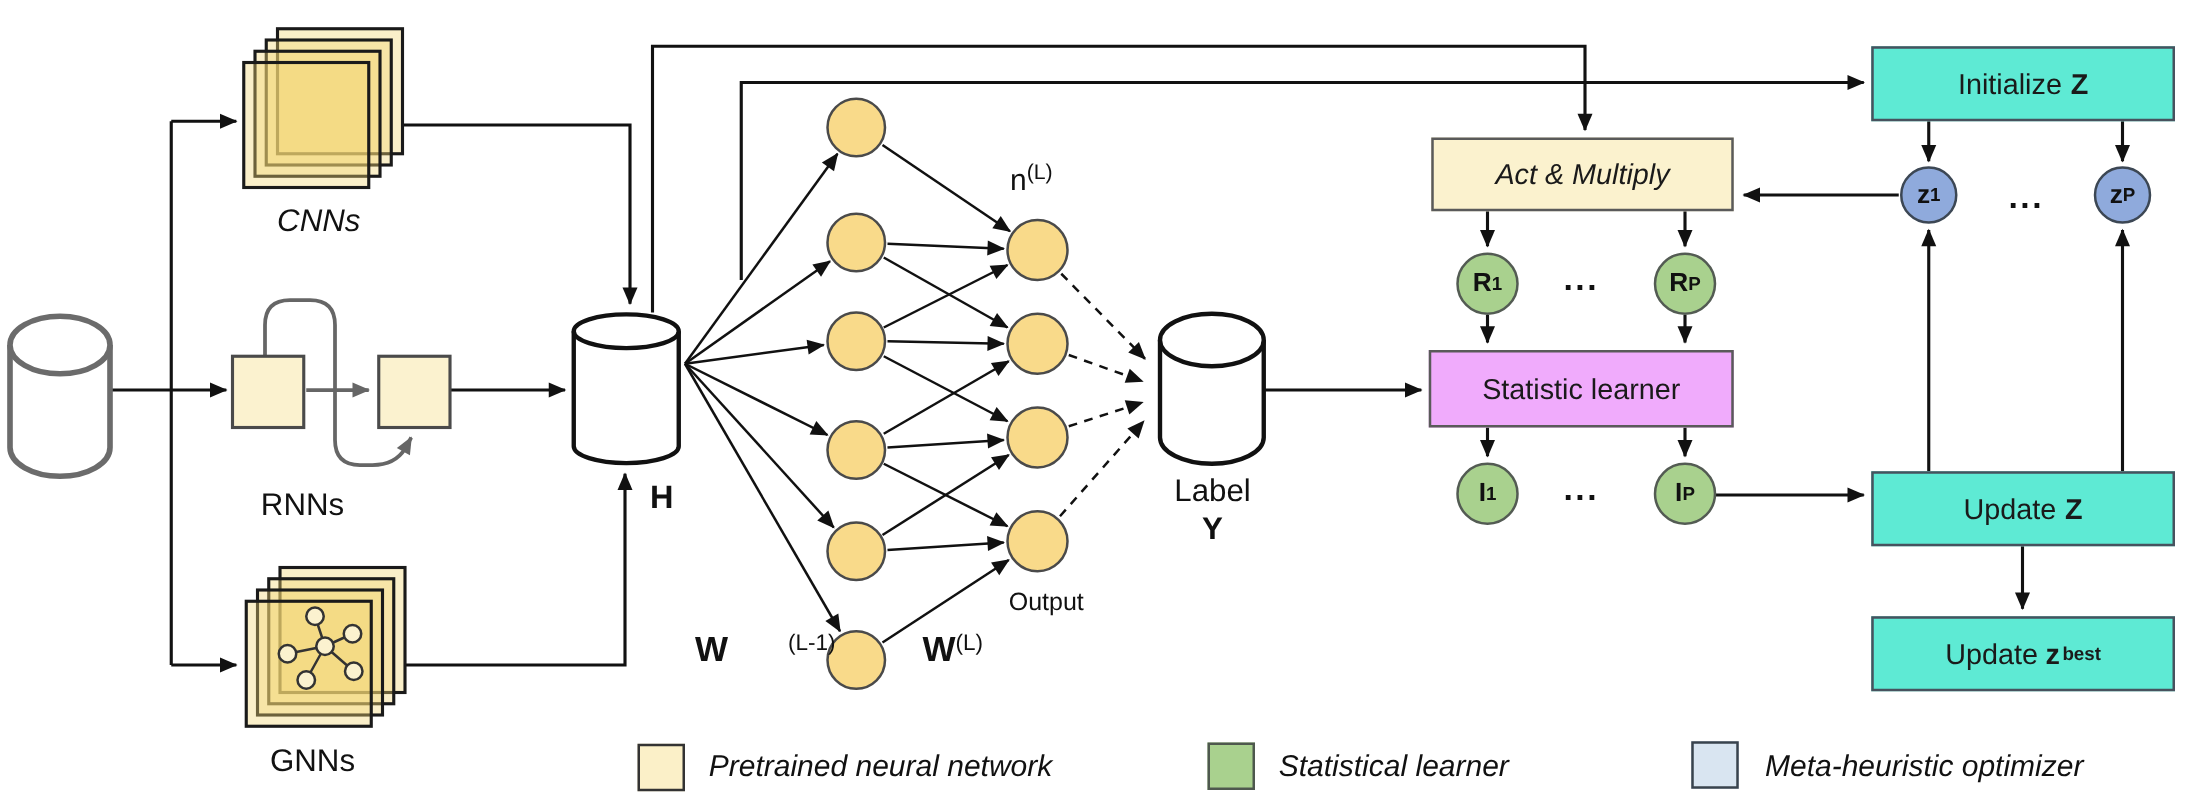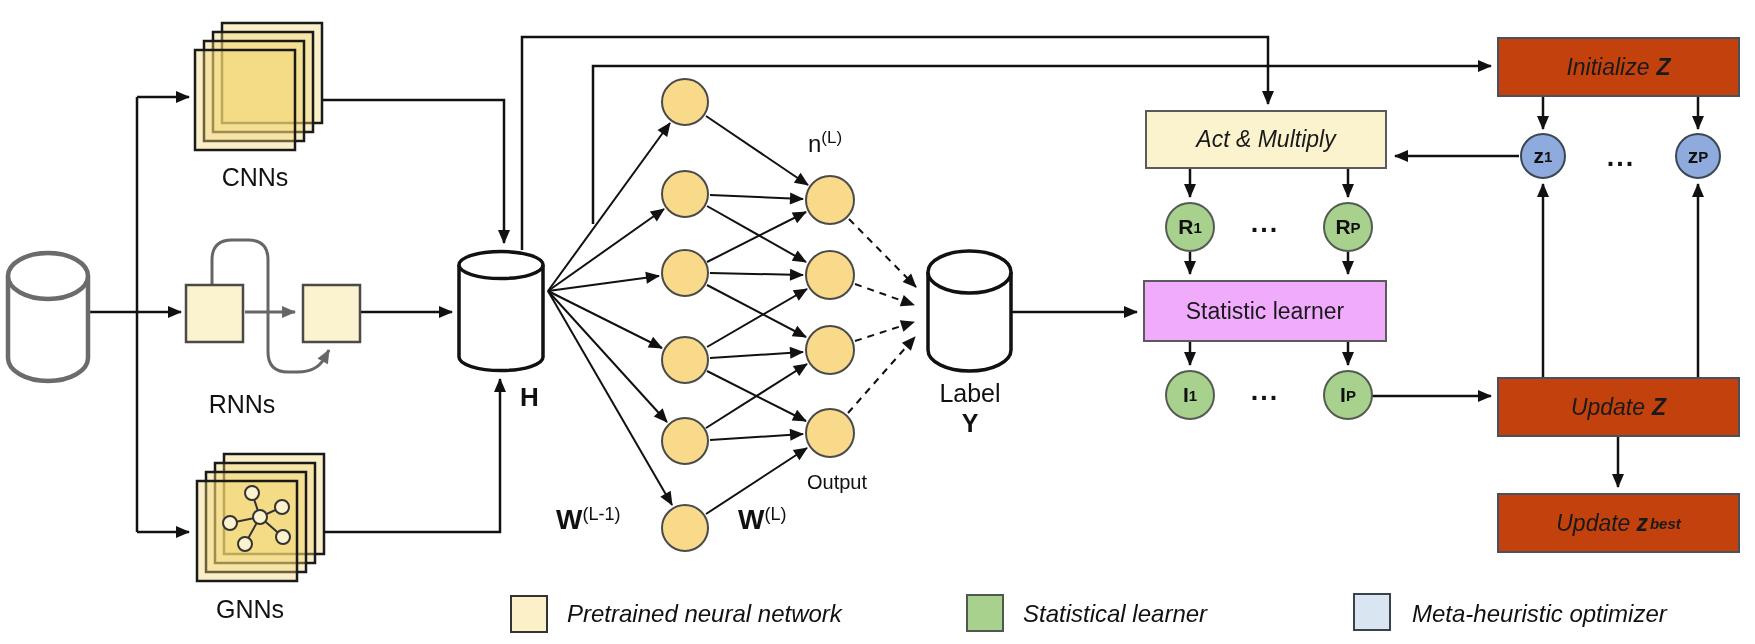--- a/index.html
+++ b/index.html
@@ -7,21 +7,21 @@
          font-family:"Liberation Sans", sans-serif;color:#111;}
   svg.wires{position:absolute;left:0;top:0;width:1755px;height:644px;}
   .lbl{position:absolute;font-size:25px;color:#111;text-align:center;line-height:1.2;}
   .bold{font-weight:700;}
   .sup{font-size:17px;vertical-align:9px;}
   .sub{font-size:15px;vertical-align:-4px;font-weight:700;}
   .box{position:absolute;box-sizing:border-box;display:flex;align-items:center;justify-content:center;
        font-size:23px;color:#1a1a1a;gap:7px;}
   .box-yellow{background:#FBF2CE;border:2.5px solid #5a5a5a;font-style:italic;}
   .box-green{background:#f0abfc;border:2.5px solid #5a5a5a;}
-  .box-blue{background:#c2410c;border:2.5px solid #47525e;font-style:italic;}
+  .box-blue{background:#5eead4;border:2.5px solid #47525e;}
   .circ{position:absolute;box-sizing:border-box;border-radius:50%;display:flex;align-items:center;
         justify-content:center;font-size:21px;font-weight:700;color:#111;}
   .circ-green{background:#A9D18E;border:2.5px solid #535b53;width:50px;height:50px;}
   .circ-blue{background:#8FAADC;border:2.5px solid #3c4754;width:46px;height:46px;}
   .nnode{position:absolute;box-sizing:border-box;border-radius:50%;background:#F9DA8A;
          border:2.5px solid #4a4a4a;}
   .dots{position:absolute;width:40px;text-align:center;font-size:27px;font-weight:700;
         letter-spacing:2px;color:#111;}
   .legend-text{position:absolute;font-size:24px;font-style:italic;color:#111;white-space:nowrap;}
   .legend-swatch{position:absolute;box-sizing:border-box;width:38px;height:38px;}
@@ -156,38 +156,38 @@
   <div class="nnode" style="left:661px;top:170px;width:48px;height:48px;"></div>
   <div class="nnode" style="left:661px;top:249px;width:48px;height:48px;"></div>
   <div class="nnode" style="left:661px;top:336px;width:48px;height:48px;"></div>
   <div class="nnode" style="left:661px;top:417px;width:48px;height:48px;"></div>
   <div class="nnode" style="left:661px;top:504px;width:48px;height:48px;"></div>
   <div class="nnode" style="left:805px;top:175px;width:50px;height:50px;"></div>
   <div class="nnode" style="left:805px;top:250px;width:50px;height:50px;"></div>
   <div class="nnode" style="left:805px;top:325px;width:50px;height:50px;"></div>
   <div class="nnode" style="left:805px;top:408px;width:50px;height:50px;"></div>
 
-  <div class="lbl" style="left:195px;top:162px;width:120px;">CNNs</div>
+  <div class="lbl" style="left:195px;top:162px;width:120px;font-style:italic;">CNNs</div>
   <div class="lbl" style="left:182px;top:389px;width:120px;">RNNs</div>
   <div class="lbl" style="left:190px;top:594px;width:120px;">GNNs</div>
 
 
   <div class="lbl bold" style="left:520px;top:382px;font-size:26px;">H</div>
 
   <div class="lbl" style="left:922px;top:378px;width:96px;">
     <span>Label</span><br>
     <span class="bold">Y</span>
   </div>
 
   <div class="lbl" style="left:808px;top:128px;font-size:24px;">
     <span>n</span><span class="sup" style="font-weight:400;">(L)</span>
   </div>
 
   <div class="lbl bold" style="left:556px;top:503px;font-size:28px;">
-    <span>W</span><span class="sup" style="font-size:18px;font-weight:400;">(L-1)</span>
+    <span>W</span><span class="sup" style="font-size:18px;font-weight:400;padding-left:48px;">(L-1)</span>
   </div>
 
   <div class="lbl bold" style="left:738px;top:503px;font-size:28px;">
     <span>W</span><span class="sup" style="font-size:18px;font-weight:400;">(L)</span>
   </div>
 
   <div class="lbl" style="left:777px;top:470px;width:120px;font-size:20px;">Output</div>
 
   <div class="box box-yellow" style="left:1145px;top:110px;width:242px;height:59px;">
     <span>Act &amp; Multiply</span>

